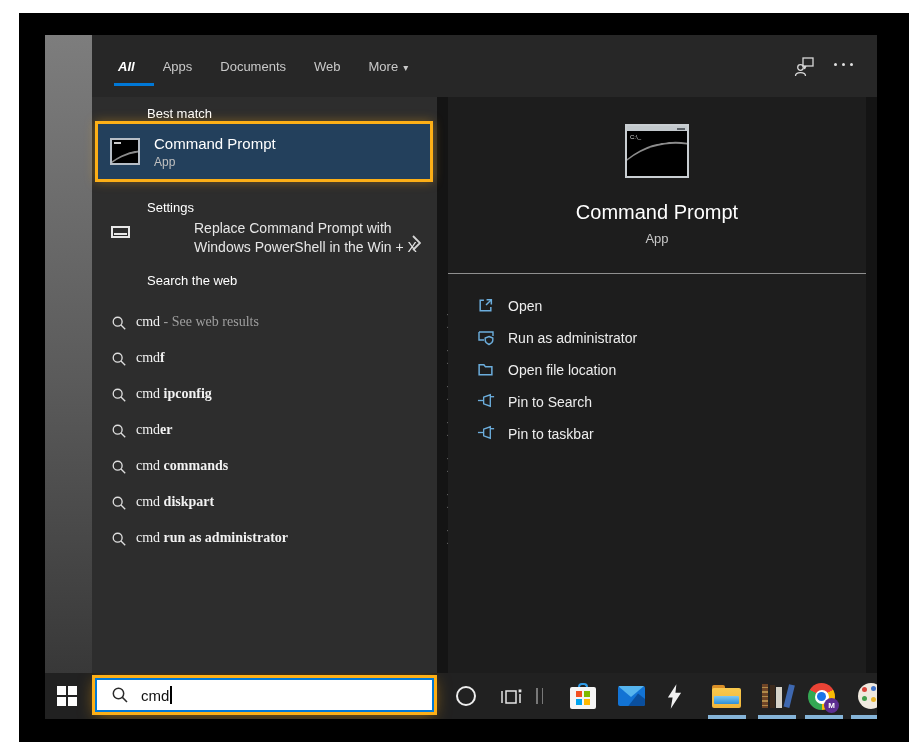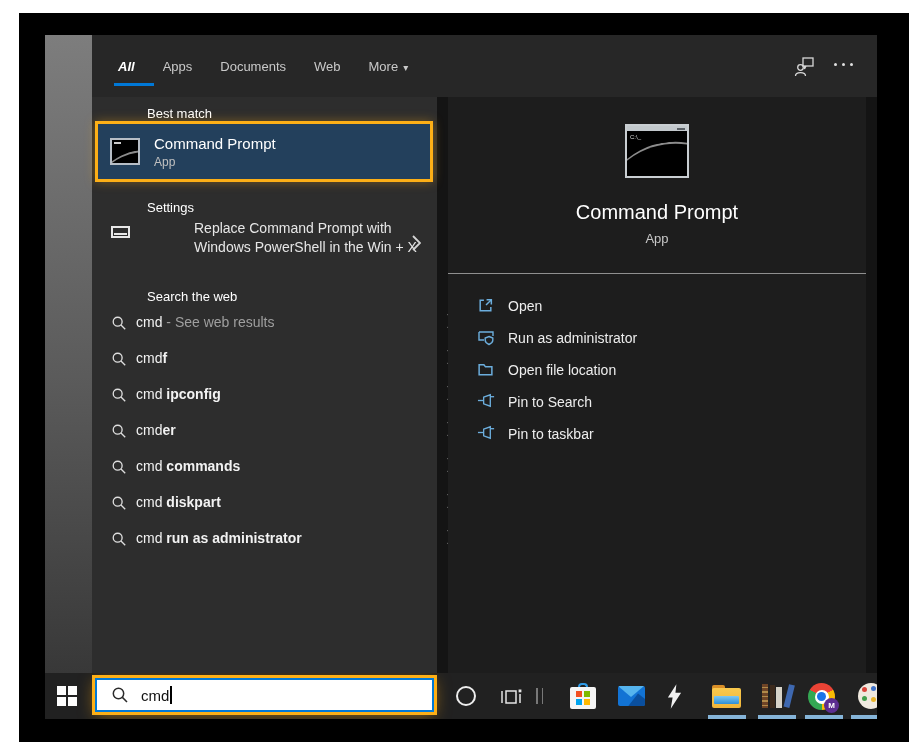--- a/index.html
+++ b/index.html
@@ -52,21 +52,21 @@
   .cmdicon-lg .ci-curve { width:130px; height:110px; left:-20px; top:16px; }
 
   
   .settings-row { position:absolute; left:0; top:122px; width:345px; height:52px; }
   .settings-icon { position:absolute; left:19px; top:7px; width:19px; height:12px; border:2px solid #e8e8e8; }
   .settings-icon:after { content:""; position:absolute; left:1px; right:1px; bottom:1px; height:2px; background:#e8e8e8; }
   .settings-text { position:absolute; left:54px; top:0; width:250px; font-size:14px; color:#e6e6e6; line-height:19px;margin-left:48px; }
 
   
   .web-rows { position:absolute; left:0; top:208px; width:345px; }
-  .web-row { position:relative; height:36px; width:380px; }
+  .web-row { position:relative; height:36px; width:380px;font-family:Liberation Serif, serif; }
   .web-row .mag { position:absolute; left:19px; top:10px; }
   .row-text { position:absolute; left:44px; top:9px; font-size:14px; color:#f2f2f2; white-space:pre-wrap; }
   .row-text .typed { font-weight:400; }
   .row-text .sugg { font-weight:700; }
   .row-text .note { color:#9f9f9f; }
   .chev { position:absolute; right:16px; top:50%; transform:translateY(-50%); }
   .chev-settings { position:absolute; right:16px; top:16px; }
 
   
   .pv-title { position:absolute; left:0; top:104px; width:418px; text-align:center; font-size:20px; color:#fff; font-weight:400; }
@@ -197,21 +197,21 @@
               <div>Replace Command Prompt with</div>
               <div>Windows PowerShell in the Win + X</div>
             </div>
             <span class="chev-settings">
               <svg width="9" height="16" viewBox="0 0 9 16" fill="none" stroke="#d4d4d4" stroke-width="1.8">
                   <path d="M1 1 L8 8 L1 15"></path>
                 </svg>
             </span>
           </div>
 
-          <div class="section-header" style="top:192px">Search the web</div>
+          <div class="section-header" style="top:176px">Search the web</div>
 
           <div class="web-rows">
             <div class="web-row">
               <span class="mag"><svg width="16" height="16" viewBox="0 0 18 18" fill="none" stroke="#dedede" stroke-width="1.5">
                     <circle cx="7.5" cy="7.5" r="5"></circle>
                     <line x1="11.2" y1="11.2" x2="16" y2="16"></line>
                   </svg></span>
               <span class="row-text"><span class="typed">cmd</span><span class="sugg"></span><span class="note"> - See web results</span></span>
               <span class="chev"><svg width="9" height="16" viewBox="0 0 9 16" fill="none" stroke="#d4d4d4" stroke-width="1.8">
                     <path d="M1 1 L8 8 L1 15"></path>

